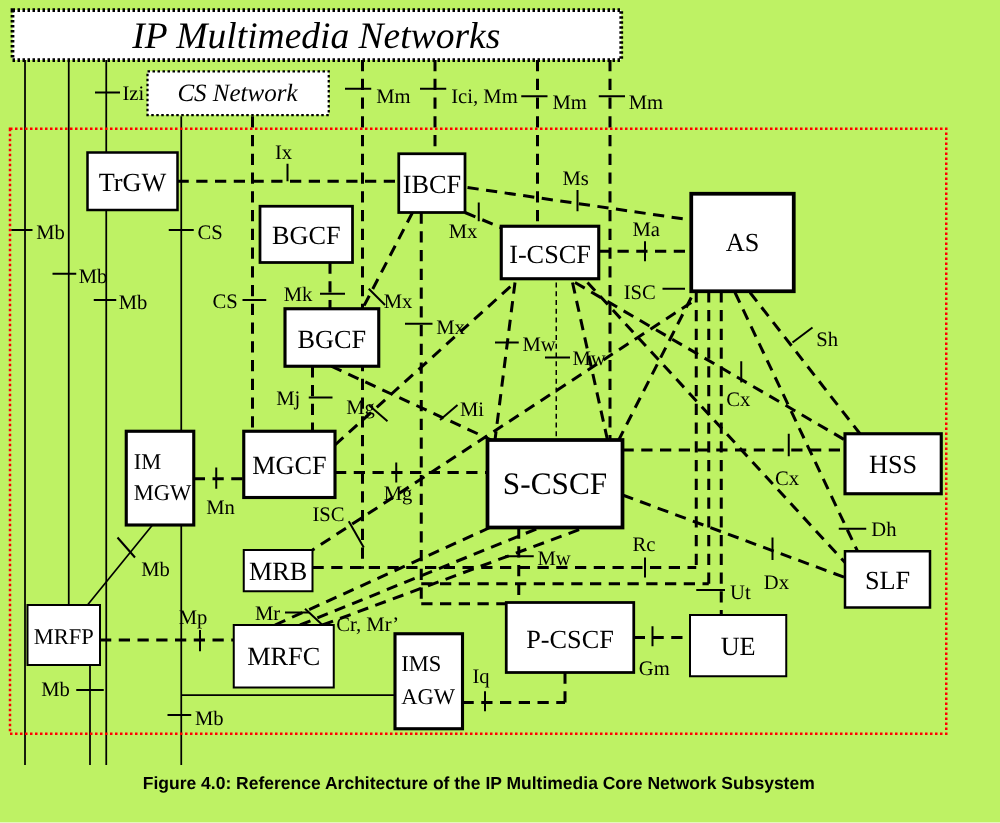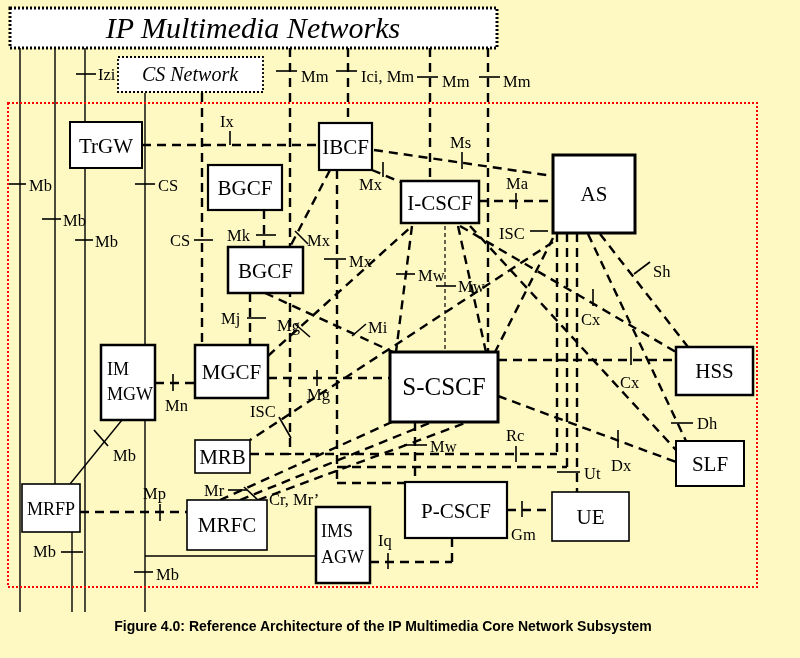--- a/index.html
+++ b/index.html
@@ -1,16 +1,16 @@
 <!DOCTYPE html>
 <html><head>
 <meta charset="utf-8">
 <style>
   html,body{margin:0;padding:0;background:#fff;}
-  .stage{position:relative;width:800px;height:658px;background:#fef9c3;overflow:hidden;}
+  .stage{position:relative;width:800px;height:658px;background:#bef264;overflow:hidden;}
   svg{display:block;}
   svg text{font-family:"Liberation Serif","DejaVu Serif",serif;fill:#000;}
   .title-text{font-size:30px;font-style:italic;}
   .cs-text{font-size:20px;font-style:italic;}
   .node{font-size:21px;}
   .node-sm{font-size:18px;}
   .lbl{font-size:16.5px;}
   .caption{font-family:"Liberation Sans","DejaVu Sans",sans-serif;font-size:14px;font-weight:bold;}
   .s{stroke:#000;stroke-width:1.4;}
   .dash{stroke:#000;stroke-width:2.4;stroke-dasharray:9 6;fill:none;}

